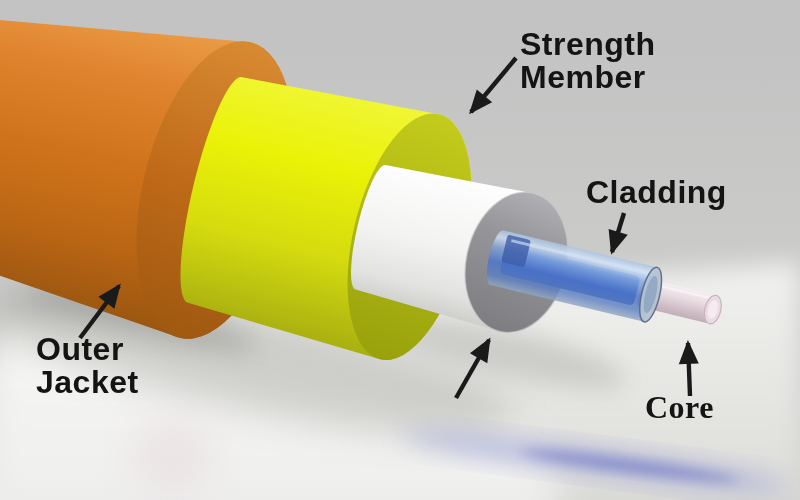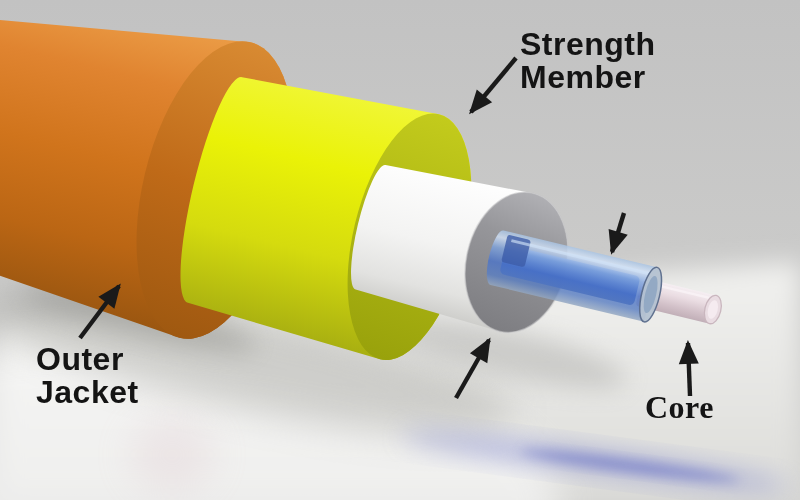--- a/index.html
+++ b/index.html
@@ -150,16 +150,17 @@
     <line x1="80" y1="338" x2="119" y2="286" marker-end="url(#ah)" stroke="#1a1a1a"></line>
     <line x1="516" y1="58" x2="471" y2="112" marker-end="url(#ah)" stroke="#1a1a1a"></line>
     <line x1="456" y1="398" x2="489" y2="340" marker-end="url(#ah)" stroke="#1a1a1a"></line>
     <line x1="624" y1="213" x2="612" y2="252" marker-end="url(#ah)" stroke="#1a1a1a"></line>
     <line x1="690" y1="396" x2="688" y2="343" marker-end="url(#ah)" stroke="#1a1a1a"></line>
   </g>
 </svg>
 
   <div class="label" style="left:520px;top:28px;">Strength
 Member</div>
-  <div class="label" style="left:36px;top:333px;margin-top:10px;">Outer
+  <div class="label" style="left:36px;top:333px;">Outer
 Jacket</div>
+  <div class="label" style="left:586px;top:176px;">Cladding</div>
   <div class="label" style="left:645px;top:391px;font-family:Liberation Serif, serif;">Core</div>
 </div>
 
 </body></html>

